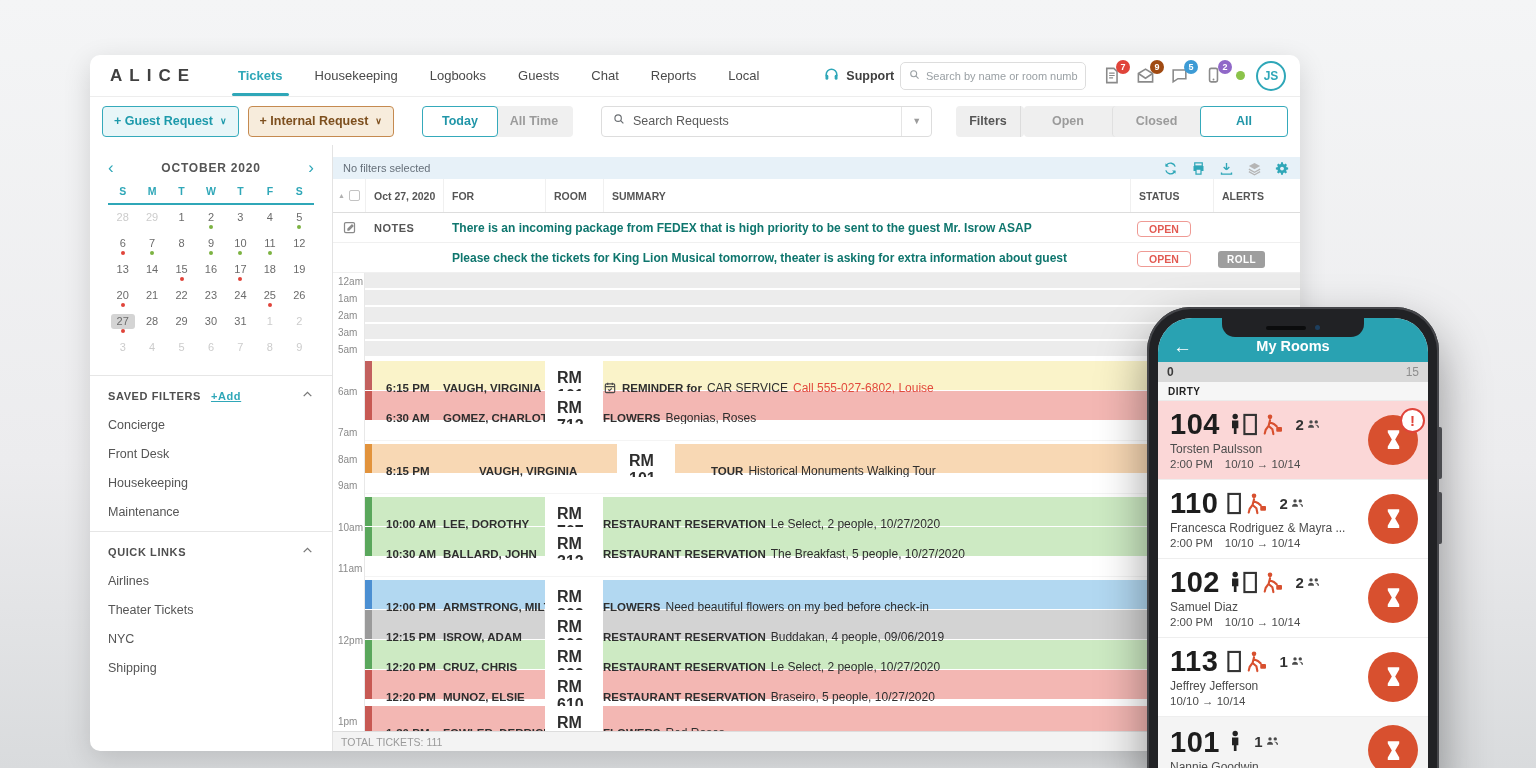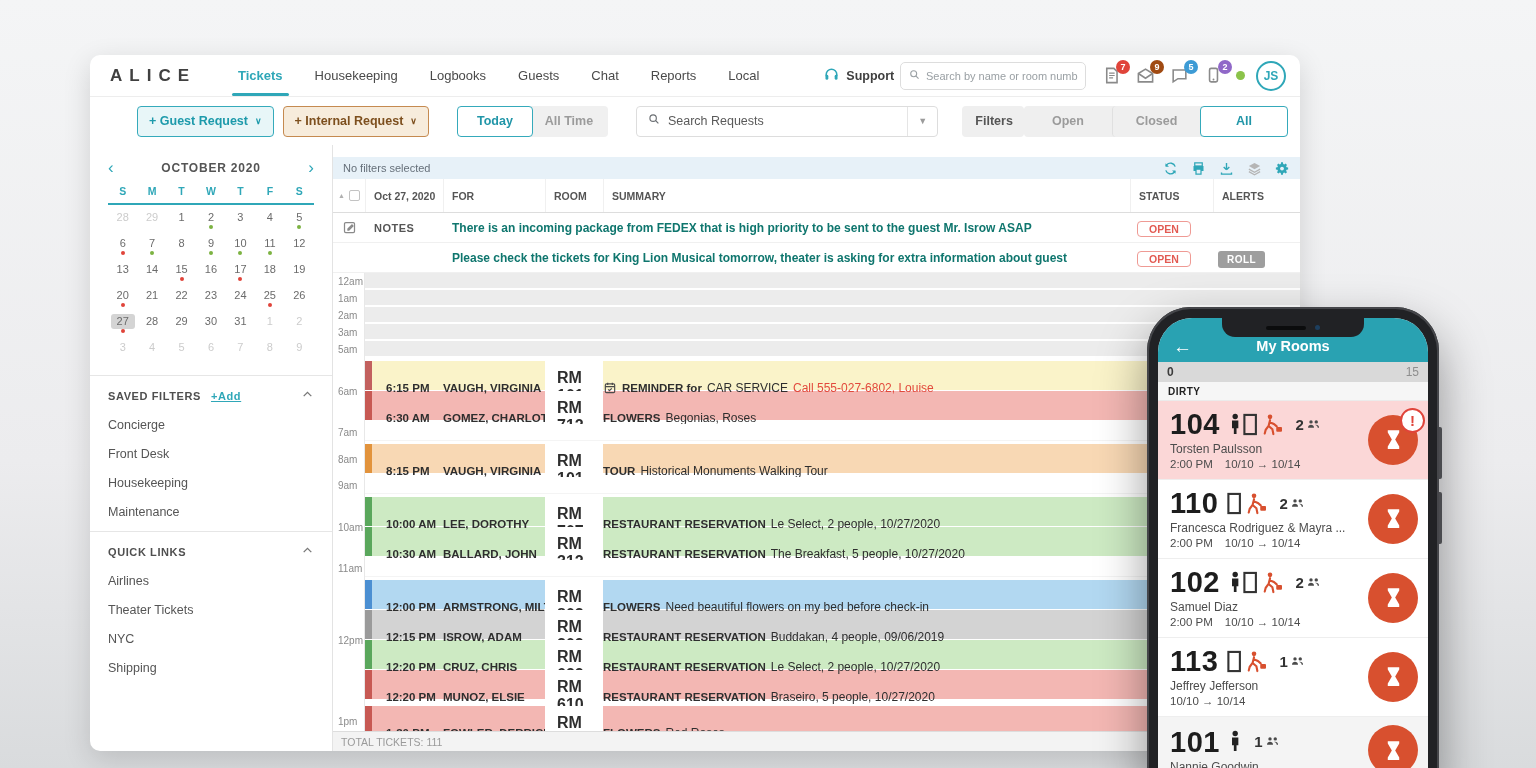--- a/index.html
+++ b/index.html
@@ -23,21 +23,21 @@
   .nav-search input { border:none; outline:none; flex:1; min-width:0; font-size:11px; font-family:inherit; color:#555; }
   .nav-search input::placeholder { color:#9aa0a4; }
   .nav-badges { display:flex; gap:14px; margin:0 12px 0 16px; align-items:center; }
   .nbadge { position:relative; width:20px; height:20px; cursor:pointer; }
   .nbadge svg { width:19px; height:19px; }
   .nbadge .cnt { position:absolute; top:-6px; right:-8px; min-width:14px; height:14px; border-radius:8px; color:#fff; font-size:9px; font-weight:700; display:flex; align-items:center; justify-content:center; padding:0 3px; }
   .presence { width:9px; height:9px; border-radius:50%; background:#8bc34a; margin-right:11px; }
   .avatar { width:30px; height:30px; border-radius:50%; border:2px solid #2fa7b8; color:#2fa7b8; display:flex; align-items:center; justify-content:center; font-weight:700; font-size:12px; cursor:pointer; background:#fff; }
 
   
-  .toolbar { height:48px; display:flex; align-items:center; padding:0 12px; flex:0 0 auto;margin-left:35px; }
+  .toolbar { height:48px; display:flex; align-items:center; padding:0 12px; flex:0 0 auto; }
   .btn { height:31px; border-radius:4px; display:flex; align-items:center; justify-content:center; font-size:12.5px; font-weight:700; cursor:pointer; white-space:nowrap; }
   .caret { font-size:9px; line-height:1; margin-left:7px; }
   .btn-guest { border:1.5px solid #35aabb; background:#e8f6f8; color:#1d9aab; padding:0 11px; }
   .btn-internal { border:1.5px solid #c58a50; background:#f7ecdc; color:#7d4f1e; padding:0 11px; margin-left:9px; }
   .seg-time { display:flex; margin-left:28px; }
   .btn-today { background:#fff; border:1.5px solid #35aabb; color:#2196a8; width:76px; position:relative; z-index:2; }
   .btn-alltime { background:#f0f0f0; color:#9b9b9b; width:78px; margin-left:-3px; border-radius:0 4px 4px 0; }
   .search-requests { margin-left:28px; width:452px; height:31px; border:1px solid #ddd; border-radius:4px; background:#fff; display:flex; align-items:center; padding-left:10px; gap:7px; }
   .search-requests svg { width:14px; height:14px; flex:0 0 auto; }
   .search-requests input { border:none; outline:none; flex:1; min-width:0; font-size:12.5px; font-family:inherit; color:#444; }
@@ -105,21 +105,21 @@
   .ticket .time { padding-left:14px; font-weight:700; font-size:11.5px; color:#2e2e2e; }
   .ticket .for { font-weight:700; font-size:11.5px; color:#2e2e2e; white-space:nowrap; overflow:hidden; padding-right:4px; }
   .ticket .room { font-weight:700; font-size:16px; color:#2e2e2e; }
   .sum { display:flex; align-items:center; gap:5px; color:#2e2e2e; white-space:nowrap; overflow:hidden; font-size:12px; }
   .sum .lbl { font-weight:700; font-size:11.5px; }
   .sum .bold { font-weight:700; font-size:11.5px; }
   .sum .red { color:#e2493c; }
   .sum .sumic svg { width:14px; height:14px; display:block; }
   .t-yellow { background:#faf3c9; border-left-color:#c2605e; }
   .t-red    { background:#f3b7b3; border-left-color:#c75953; }
-  .t-orange { background:#f8d8b4; border-left-color:#e2933c; }
+  .t-orange { background:#f8d8b4; border-left-color:#e2933c;gap:36px; }
   .t-green  { background:#cdeac3; border-left-color:#5aa75c; }
   .t-blue   { background:#b2d8f1; border-left-color:#4b8fd2; }
   .t-gray   { background:#d3d3d3; border-left-color:#9a9a9a; }
   .total-bar { height:20px; background:#f3f3f3; border-top:1px solid #ddd; display:flex; align-items:center; padding-left:8px; font-size:10.5px; color:#9a9a9a; flex:0 0 auto; }
 
   
   .phone { position:absolute; left:1147px; top:307px; width:292px; height:480px; z-index:20; }
   .bezel { position:absolute; inset:0; background:#212225; border-radius:44px 44px 0 0; box-shadow:0 22px 50px rgba(0,0,0,.4), inset 0 0 0 2px #45464a; }
   .sbtn { position:absolute; right:-3px; width:3px; background:#4a4b4f; border-radius:0 2px 2px 0; }
   .sbtn.b1 { top:120px; height:52px; } .sbtn.b2 { top:185px; height:52px; }

